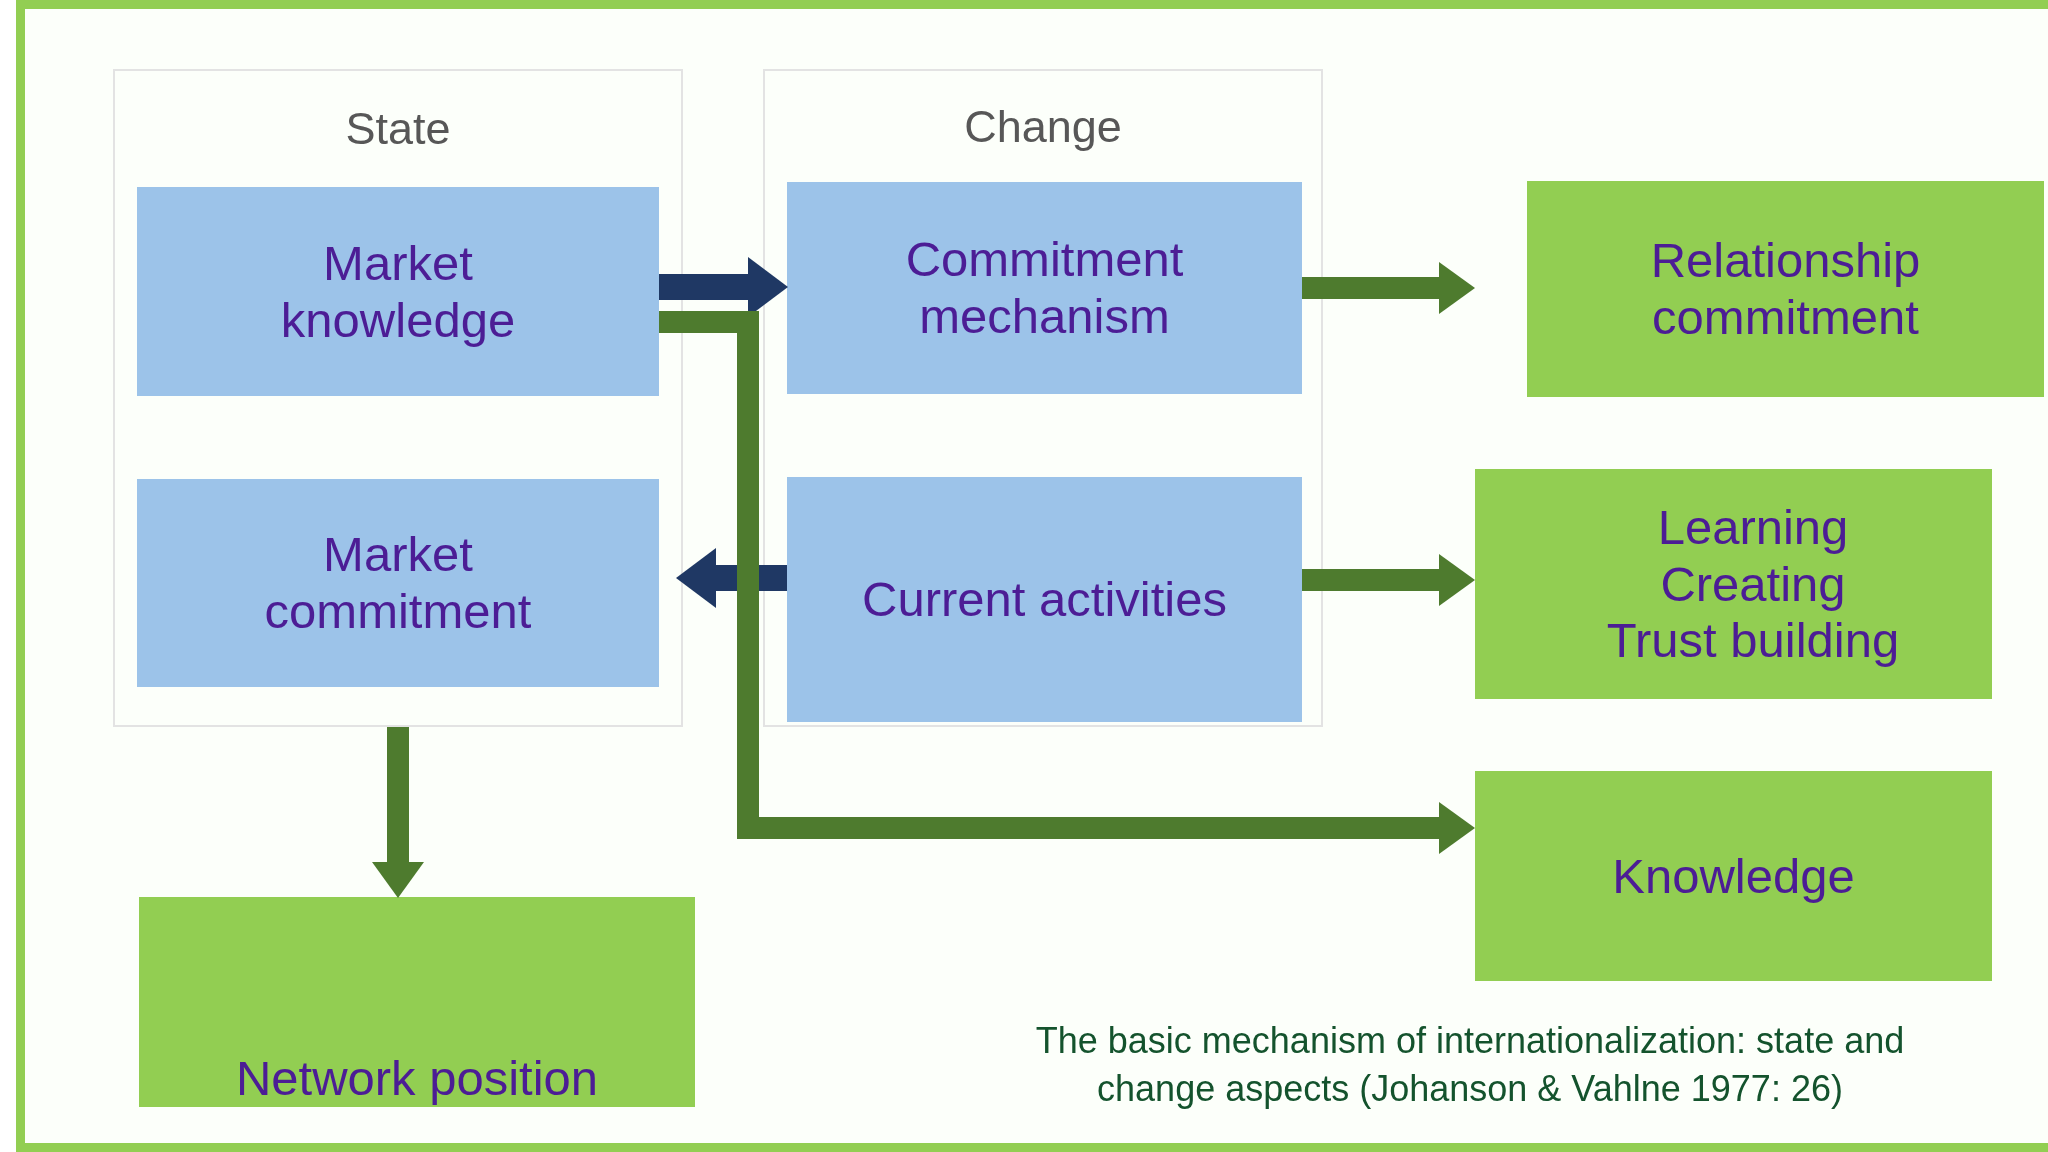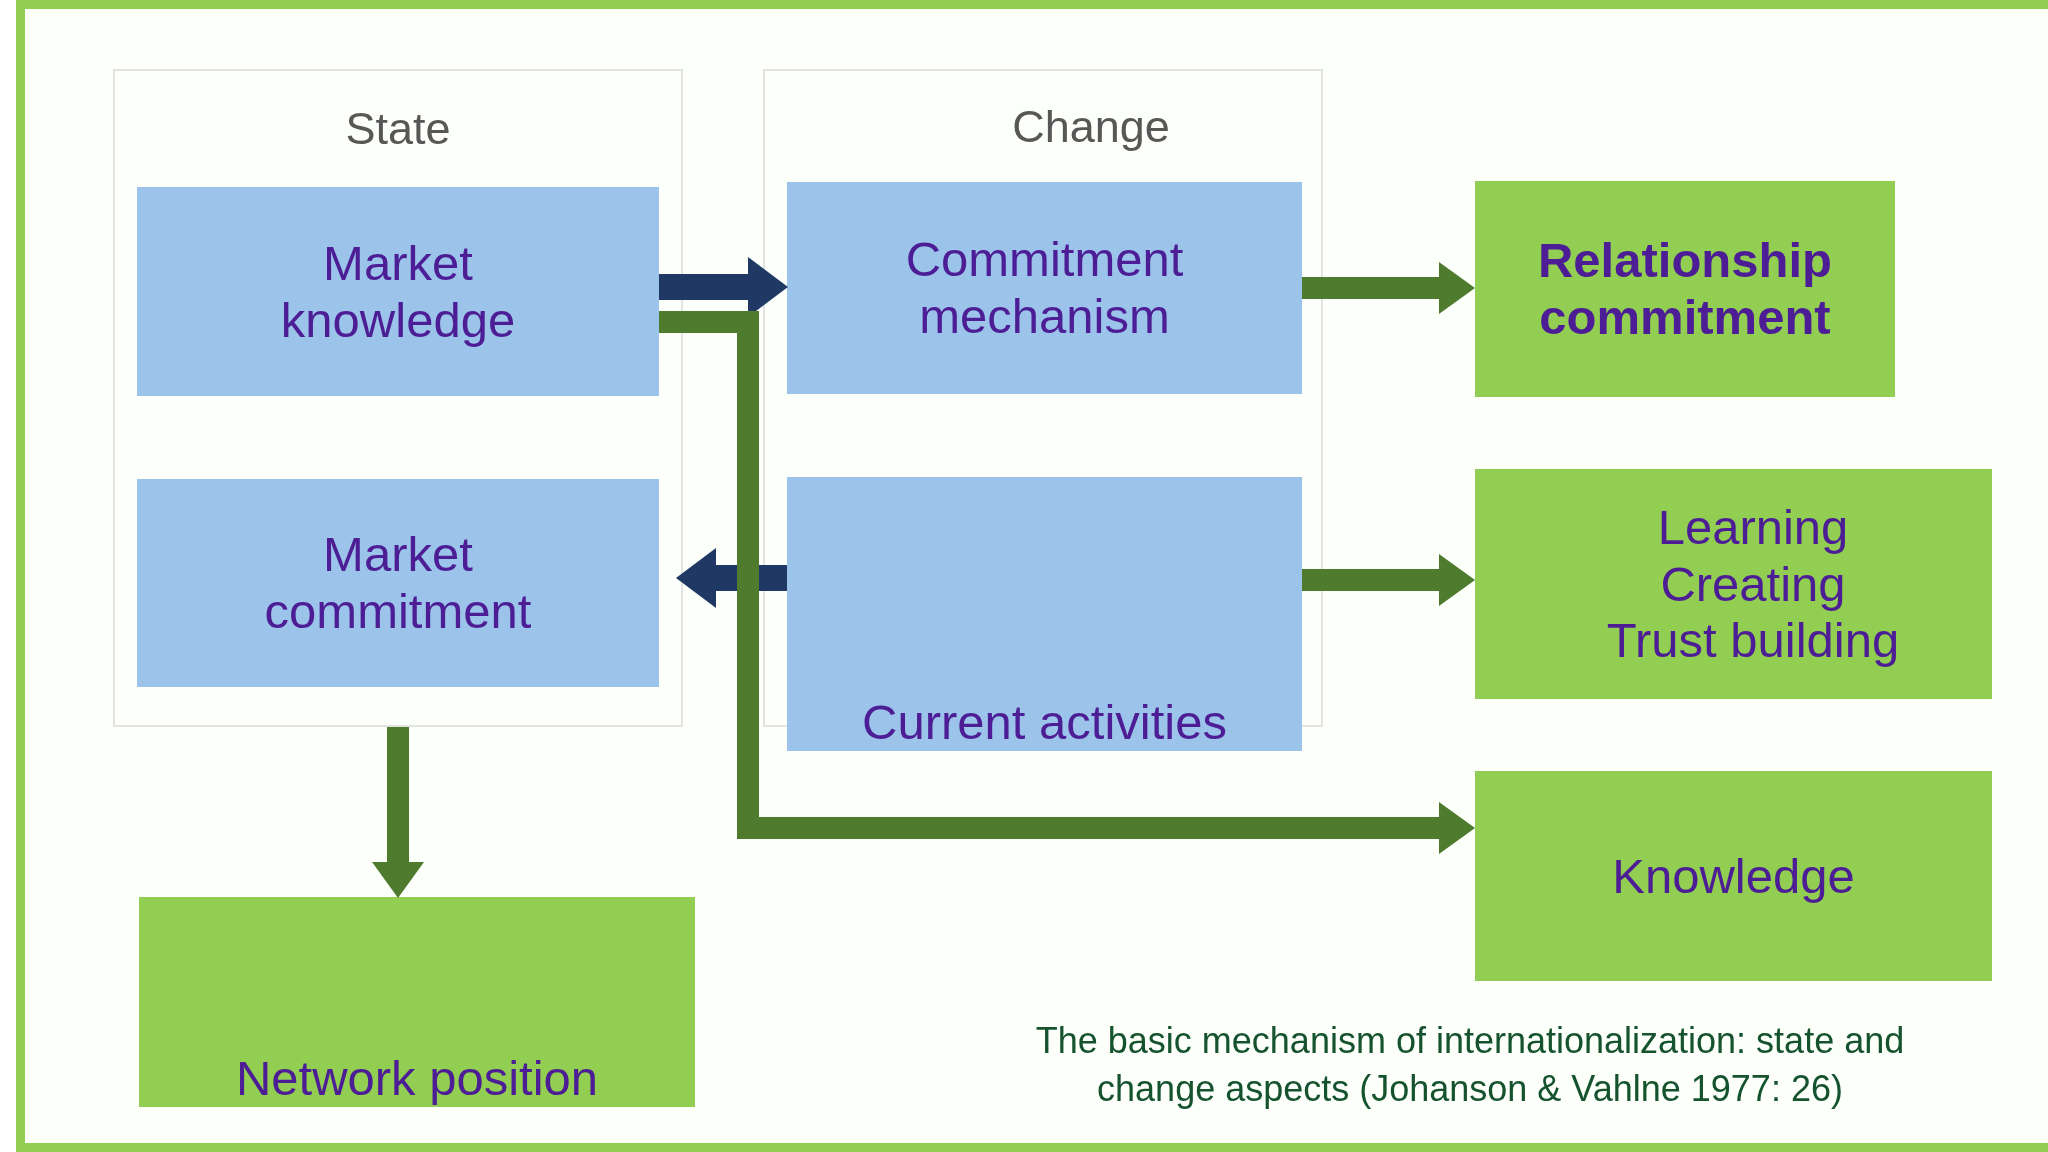--- a/index.html
+++ b/index.html
@@ -112,21 +112,21 @@
 </style>
 </head>
 <body>
 
 <div id="canvas">
 
   <div class="panel" style="left:88px; top:60px; width:570px; height:658px;"></div>
   <div class="panel-title" style="left:88px; top:94px; width:570px;">State</div>
 
   <div class="panel" style="left:738px; top:60px; width:560px; height:658px;"></div>
-  <div class="panel-title" style="left:738px; top:92px; width:560px;padding-left:48px;">Change</div>
+  <div class="panel-title" style="left:738px; top:92px; width:560px;">Change</div>
 
   <div class="box box-blue" style="left:112px; top:178px; width:522px; height:209px;">
     <span class="lines">
       <span class="ln">Market</span>
       <span class="ln">knowledge</span>
     </span>
   </div>
 
   <div class="box box-blue" style="left:112px; top:470px; width:522px; height:208px;">
     <span class="lines">
@@ -135,27 +135,27 @@
     </span>
   </div>
 
   <div class="box box-blue" style="left:762px; top:173px; width:515px; height:212px;">
     <span class="lines">
       <span class="ln">Commitment</span>
       <span class="ln">mechanism</span>
     </span>
   </div>
 
-  <div class="box box-blue" style="left:762px; top:468px; width:515px; height:274px;align-items:flex-end;">
+  <div class="box box-blue" style="left:762px; top:468px; width:515px; height:245px;">
     <span class="lines">
       <span class="ln">Current activities</span>
     </span>
   </div>
 
-  <div class="box box-green" style="left:1450px; top:172px; width:420px; height:216px;font-weight:bold;">
+  <div class="box box-green" style="left:1502px; top:172px; width:517px; height:216px;">
     <span class="lines">
       <span class="ln">Relationship</span>
       <span class="ln">commitment</span>
     </span>
   </div>
 
   <div class="box box-green" style="left:1450px; top:460px; width:517px; height:230px;padding-left:39px;">
     <span class="lines">
       <span class="ln">Learning</span>
       <span class="ln">Creating</span>

